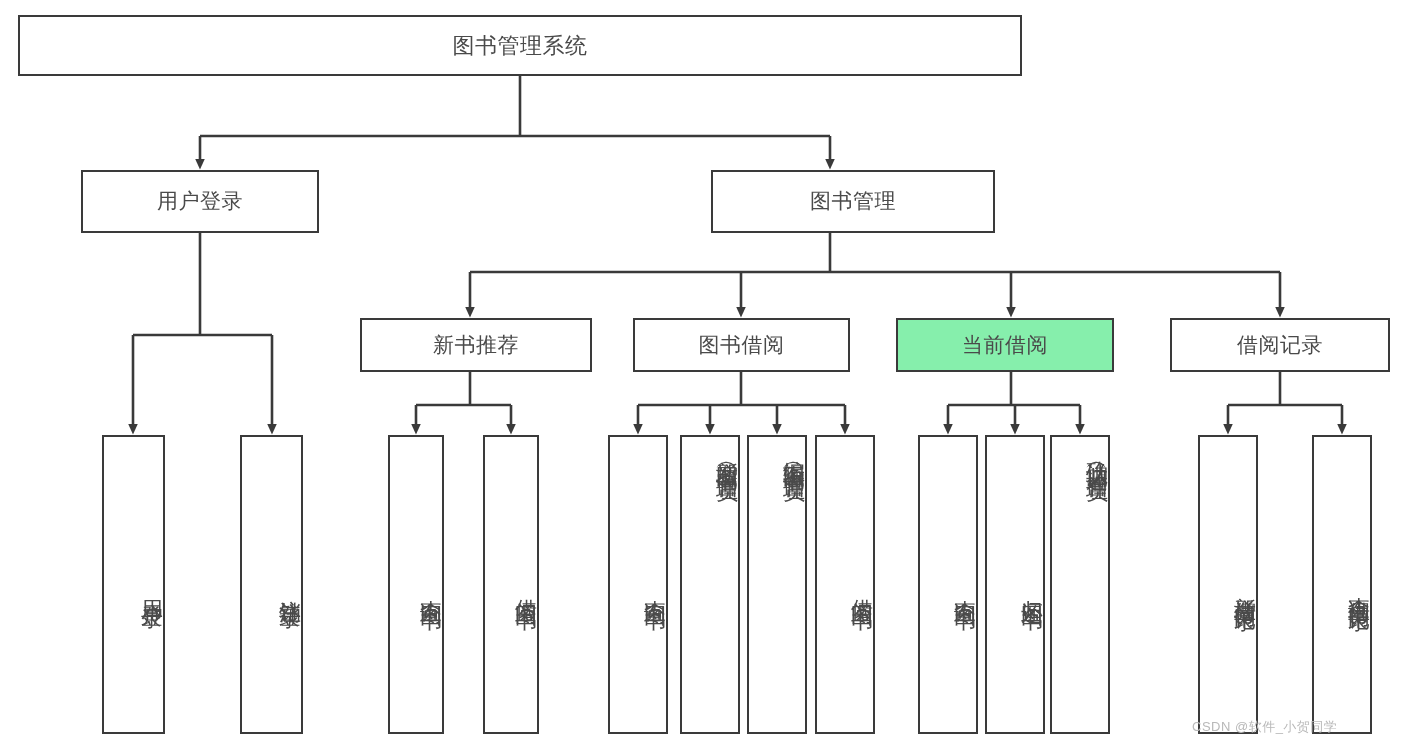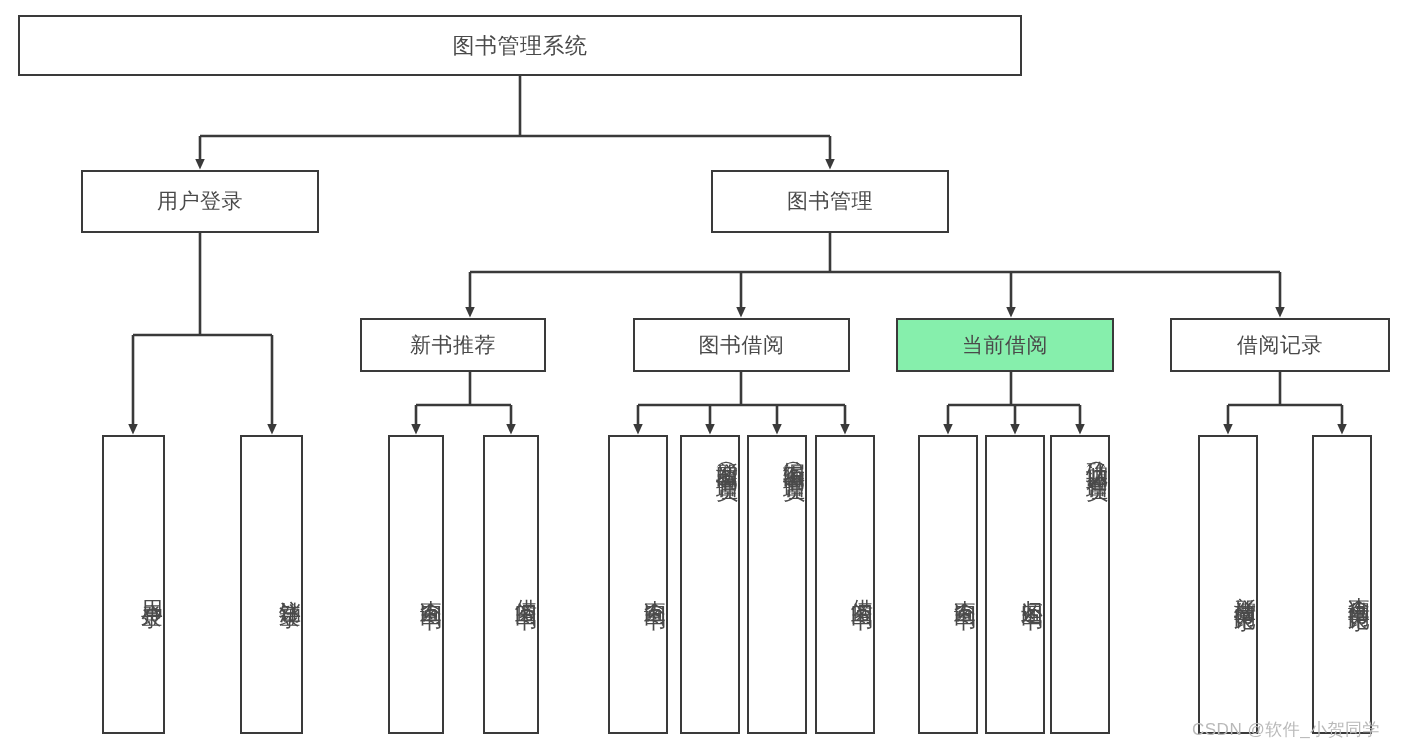--- a/index.html
+++ b/index.html
@@ -50,21 +50,21 @@
     font-size: 22px;
     letter-spacing: 3px;
     line-height: 1.0;
   }
   .node.leaf.leaf-top {
     justify-content: flex-start;
   }
   .watermark {
     position: absolute;
     color: #b9b9b9;
-    font-size: 17px;
+    font-size: 13px;
     letter-spacing: 0.5px;
     white-space: nowrap;
   }
 </style>
 </head>
 <body>
 
 <div id="canvas" style="background: rgb(255, 255, 255);">
 
   <svg id="wires" viewBox="0 0 1405 747" xmlns="http://www.w3.org/2000/svg">
@@ -114,23 +114,23 @@
       <path d="M1280,372 L1280,405"></path>
       <path d="M1228,405 L1342,405"></path>
       <path d="M1228,405 L1228,425" marker-end="url(#arrow)"></path>
       <path d="M1342,405 L1342,425" marker-end="url(#arrow)"></path>
     </g>
   </svg>
 
   <div class="node root" style="left: 18px; top: 15px; width: 1004px; height: 61px; border-color: rgb(58, 58, 58); color: rgb(74, 74, 74); background: rgb(255, 255, 255);">图书管理系统</div>
 
   <div class="node" style="left: 81px; top: 170px; width: 238px; height: 63px; border-color: rgb(58, 58, 58); color: rgb(74, 74, 74); background: rgb(255, 255, 255);">用户登录</div>
-  <div class="node" style="left: 711px; top: 170px; width: 238px; height: 63px; border-color: rgb(58, 58, 58); color: rgb(74, 74, 74); background: rgb(255, 255, 255);">图书管理</div>
+  <div class="node" style="left: 711px; top: 170px; width: 284px; height: 63px; border-color: rgb(58, 58, 58); color: rgb(74, 74, 74); background: rgb(255, 255, 255);">图书管理</div>
 
-  <div class="node" style="left: 360px; top: 318px; width: 186px; height: 54px; border-color: rgb(58, 58, 58); color: rgb(74, 74, 74); background: rgb(255, 255, 255);">新书推荐</div>
+  <div class="node" style="left: 360px; top: 318px; width: 232px; height: 54px; border-color: rgb(58, 58, 58); color: rgb(74, 74, 74); background: rgb(255, 255, 255);">新书推荐</div>
   <div class="node" style="left: 633px; top: 318px; width: 217px; height: 54px; border-color: rgb(58, 58, 58); color: rgb(74, 74, 74); background: rgb(255, 255, 255);">图书借阅</div>
   <div class="node" style="left: 896px; top: 318px; width: 218px; height: 54px; border-color: rgb(58, 58, 58); color: rgb(74, 74, 74); background: #86efac;">当前借阅</div>
   <div class="node" style="left: 1170px; top: 318px; width: 220px; height: 54px; border-color: rgb(58, 58, 58); color: rgb(74, 74, 74); background: rgb(255, 255, 255); text-align: center;">借阅记录</div>
 
   <div class="node leaf" style="left: 102px; top: 435px; width: 63px; height: 299px; border-color: rgb(58, 58, 58); color: rgb(74, 74, 74); background: rgb(255, 255, 255);">用户登录</div>
   <div class="node leaf" style="left: 240px; top: 435px; width: 63px; height: 299px; border-color: rgb(58, 58, 58); color: rgb(74, 74, 74); background: rgb(255, 255, 255);">注销登录</div>
   <div class="node leaf" style="left: 388px; top: 435px; width: 56px; height: 299px; border-color: rgb(58, 58, 58); color: rgb(74, 74, 74); background: rgb(255, 255, 255);">查询图书</div>
   <div class="node leaf" style="left: 483px; top: 435px; width: 56px; height: 299px; border-color: rgb(58, 58, 58); color: rgb(74, 74, 74); background: rgb(255, 255, 255);">借阅图书</div>
   <div class="node leaf" style="left: 608px; top: 435px; width: 60px; height: 299px; border-color: rgb(58, 58, 58); color: rgb(74, 74, 74); background: rgb(255, 255, 255);">查询图书</div>
   <div class="node leaf leaf-top" style="left: 680px; top: 435px; width: 60px; height: 299px; border-color: rgb(58, 58, 58); color: rgb(74, 74, 74); background: rgb(255, 255, 255);">新增图书（管理员）</div>

